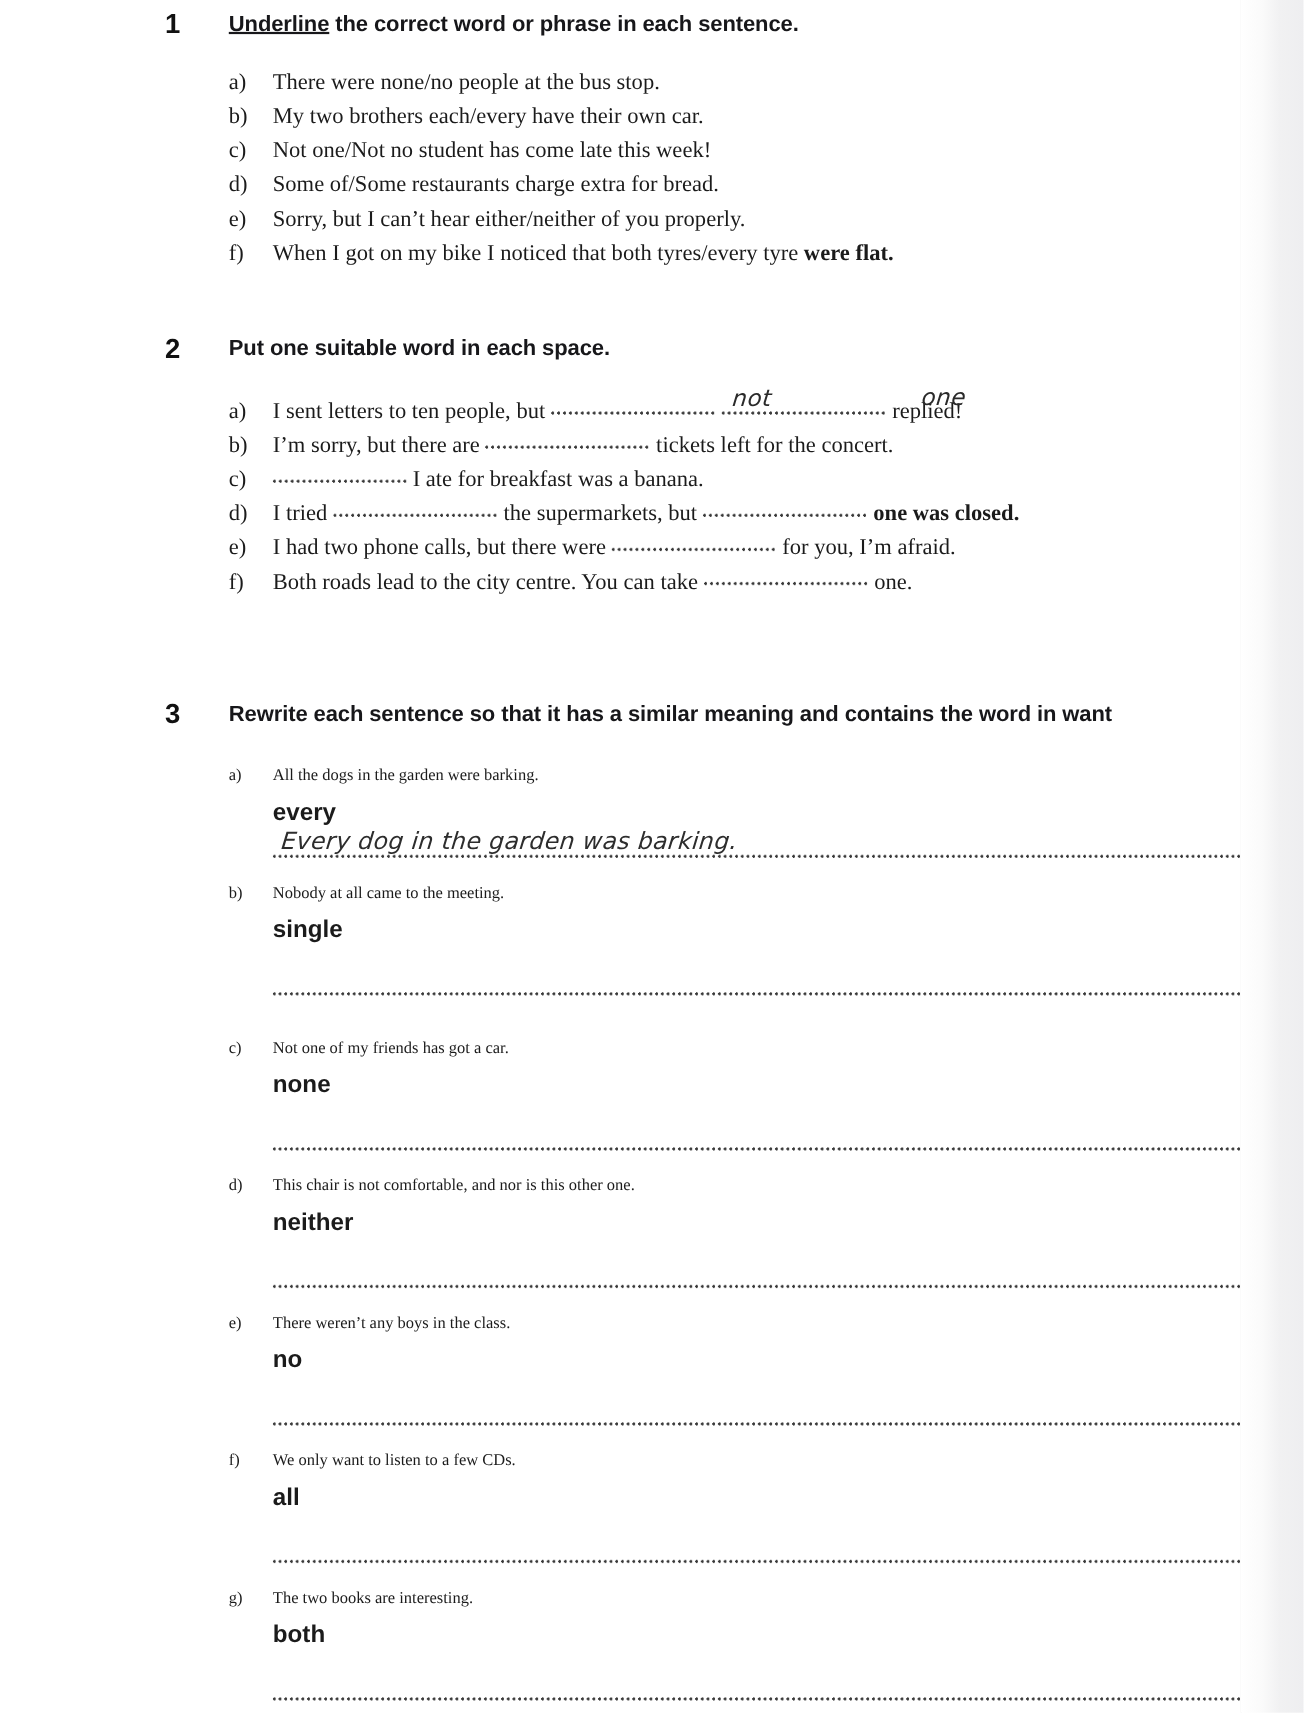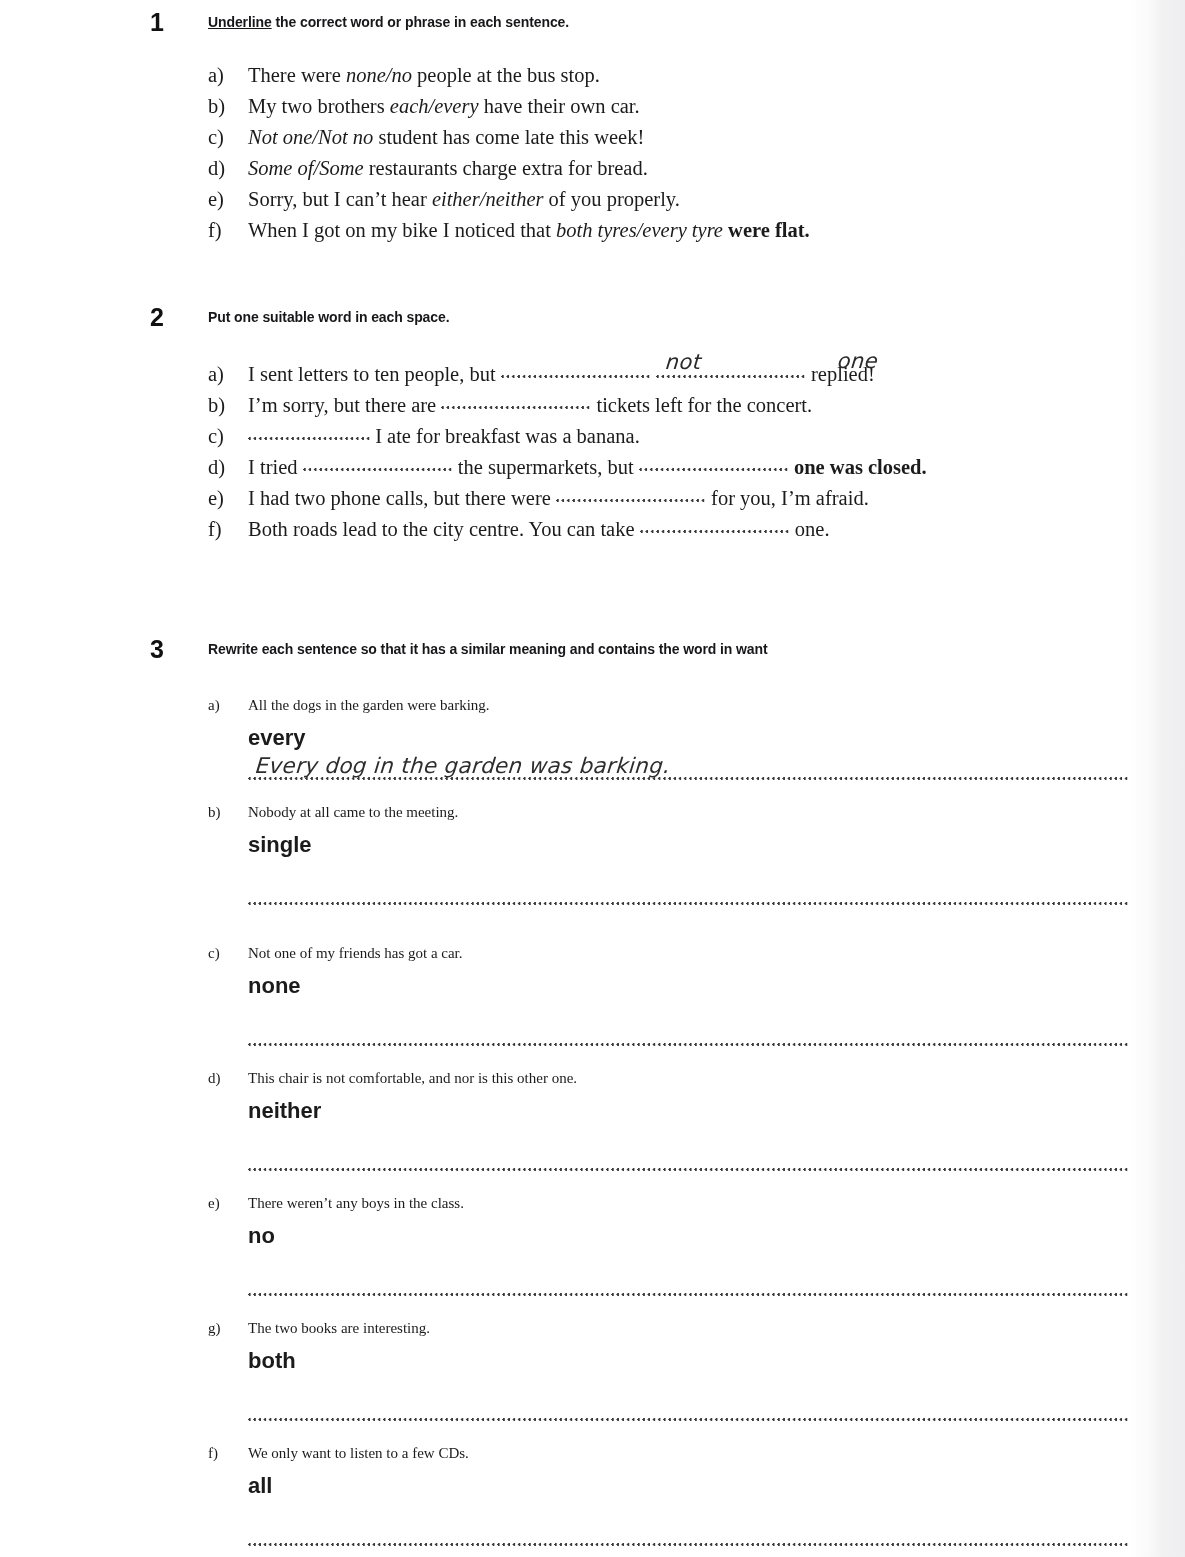--- a/index.html
+++ b/index.html
@@ -59,42 +59,42 @@
     font-family: "Liberation Sans", "DejaVu Sans", sans-serif;
     font-weight: bold;
     font-size: 25px;
     line-height: 28px;
     color: #111;
   }
   .ex-title {
     margin-left: 208px;
     font-family: "Liberation Sans", "DejaVu Sans", sans-serif;
     font-weight: bold;
-    font-size: 14px;
+    font-size: 20px;
     line-height: 28px;
     letter-spacing: -0.1px;
     color: #17171a;
   }
   .ex-title .u { text-decoration: underline; }
   .ex-title .b { font-weight: bold; }
 
   
   .q {
     position: relative;
     margin-left: 208px;
     font-size: 20.5px;
     line-height: 31px;
     white-space: nowrap;
   }
   .q .lt {
     display: inline-block;
     width: 40px;
     text-align: left;
   }
-  .q i, .q .it { font-style: italic; }
+  .q i, .q .it { }
   .q .bd { font-weight: bold; }
 
   
   .blank {
     display: inline-block;
     vertical-align: baseline;
     position: relative;
     height: 20px;
   }
   .blank::after {
@@ -270,31 +270,31 @@
     <div class="q3" style="margin-top:8px;">
       <div class="line1"><span class="lt">e)</span><span>There weren’t any boys in the class.</span></div>
       <div class="cue">no</div>
       <div class="answer-line" style="margin-top:18px;">
         <div class="rule"></div>
         <div class="written"></div>
       </div>
     </div>
 
     <div class="q3" style="margin-top:8px;">
+      <div class="line1"><span class="lt">f)</span><span>We only want to listen to a few CDs.</span></div>
+      <div class="cue">all</div>
+      <div class="answer-line" style="margin-top:18px;">
+        <div class="rule"></div>
+        <div class="written"></div>
+      </div>
+    </div>
+
+    <div class="q3" style="margin-top:8px;">
       <div class="line1"><span class="lt">g)</span><span>The two books are interesting.</span></div>
       <div class="cue">both</div>
-      <div class="answer-line" style="margin-top:18px;">
-        <div class="rule"></div>
-        <div class="written"></div>
-      </div>
-    </div>
-
-    <div class="q3" style="margin-top:8px;">
-      <div class="line1"><span class="lt">f)</span><span>We only want to listen to a few CDs.</span></div>
-      <div class="cue">all</div>
       <div class="answer-line" style="margin-top:18px;">
         <div class="rule"></div>
         <div class="written"></div>
       </div>
     </div>
   </div>
 
   <div class="page-edge-line"></div>
   <div class="page-edge"></div>
 </div>

